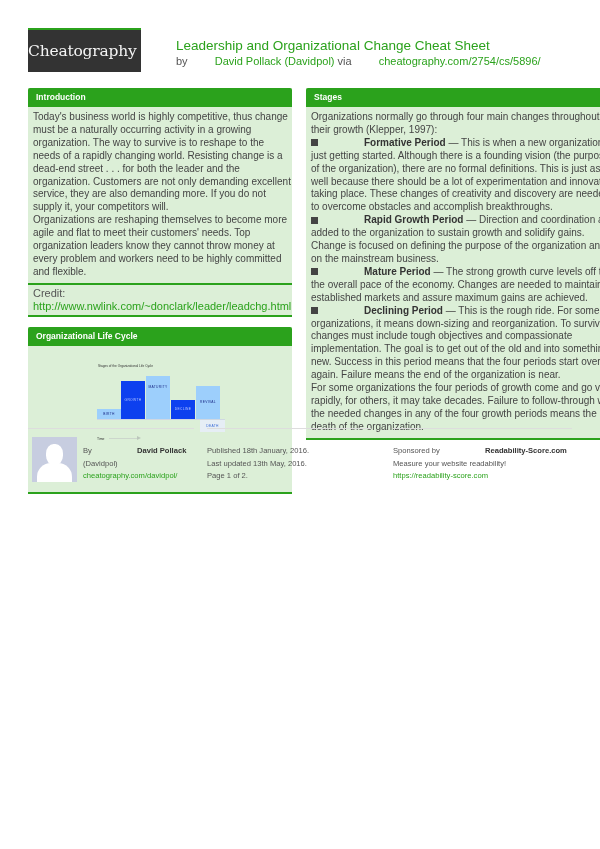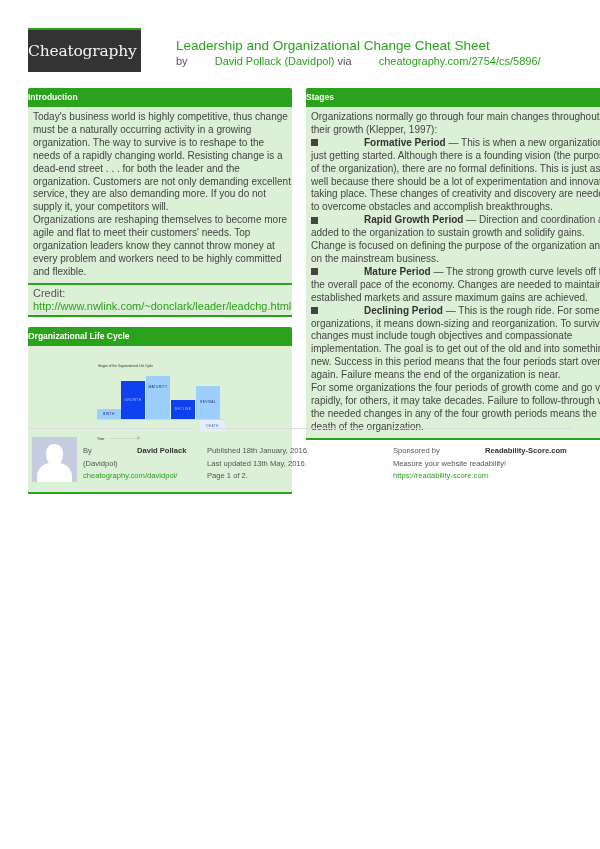--- a/index.html
+++ b/index.html
@@ -11,21 +11,21 @@
 
   .title { position: absolute; left: 176px; top: 38px; font-size: 13.5px; color: #2ba21c; }
   .byline { position: absolute; left: 176px; top: 55px; font-size: 11px; color: #555; }
   .byline .g { color: #2ba21c; margin-left: 24px; }
 
   .col { position: absolute; top: 88px; }
   .col.left { left: 28px; width: 264px; }
   .col.right { left: 306px; width: 312px; }
 
   .box { background: #dcefd7; border-bottom: 2px solid #2ba21c; margin-bottom: 10px; }
-  .box-head { background: #2ba21c; color: #fff; font-weight: bold; font-size: 8.5px; height: 19px; line-height: 19px; padding-left: 0; border-top-left-radius: 2px; border-top-right-radius: 2px; }
+  .box-head { background: #2ba21c; color: #fff; font-weight: bold; font-size: 8.5px; height: 19px; line-height: 19px; padding-left: 8px; border-top-left-radius: 2px; border-top-right-radius: 2px; }
   .box-body { padding: 4px 0 4px 5px; font-size: 10px; line-height: 12.9px; color: #444; }
   .box-credit { background: #dcefd7; border-top: 2px solid #2ba21c; padding: 2px 5px 2px 5px; font-size: 11px; line-height: 13px; color: #555; }
   .box-credit a { color: #2ba21c; text-decoration: none; }
   .sq { display: inline-block; width: 7px; height: 7px; background: #444; margin-right: 3px; vertical-align: -0.5px; }
   b { color: #333; margin-left: 43px; }
 
   .chart-area { height: 146px; position: relative; }
   .chart { position: absolute; left: 67px; top: 16px; width: 130px; height: 82px; }
   .chart-title { position: absolute; left: 3px; top: 2px; font-size: 3.2px; color: #333; white-space: nowrap; }
   .bar { position: absolute; display: flex; align-items: center; justify-content: center; font-size: 3.3px; letter-spacing: 0.3px; }

